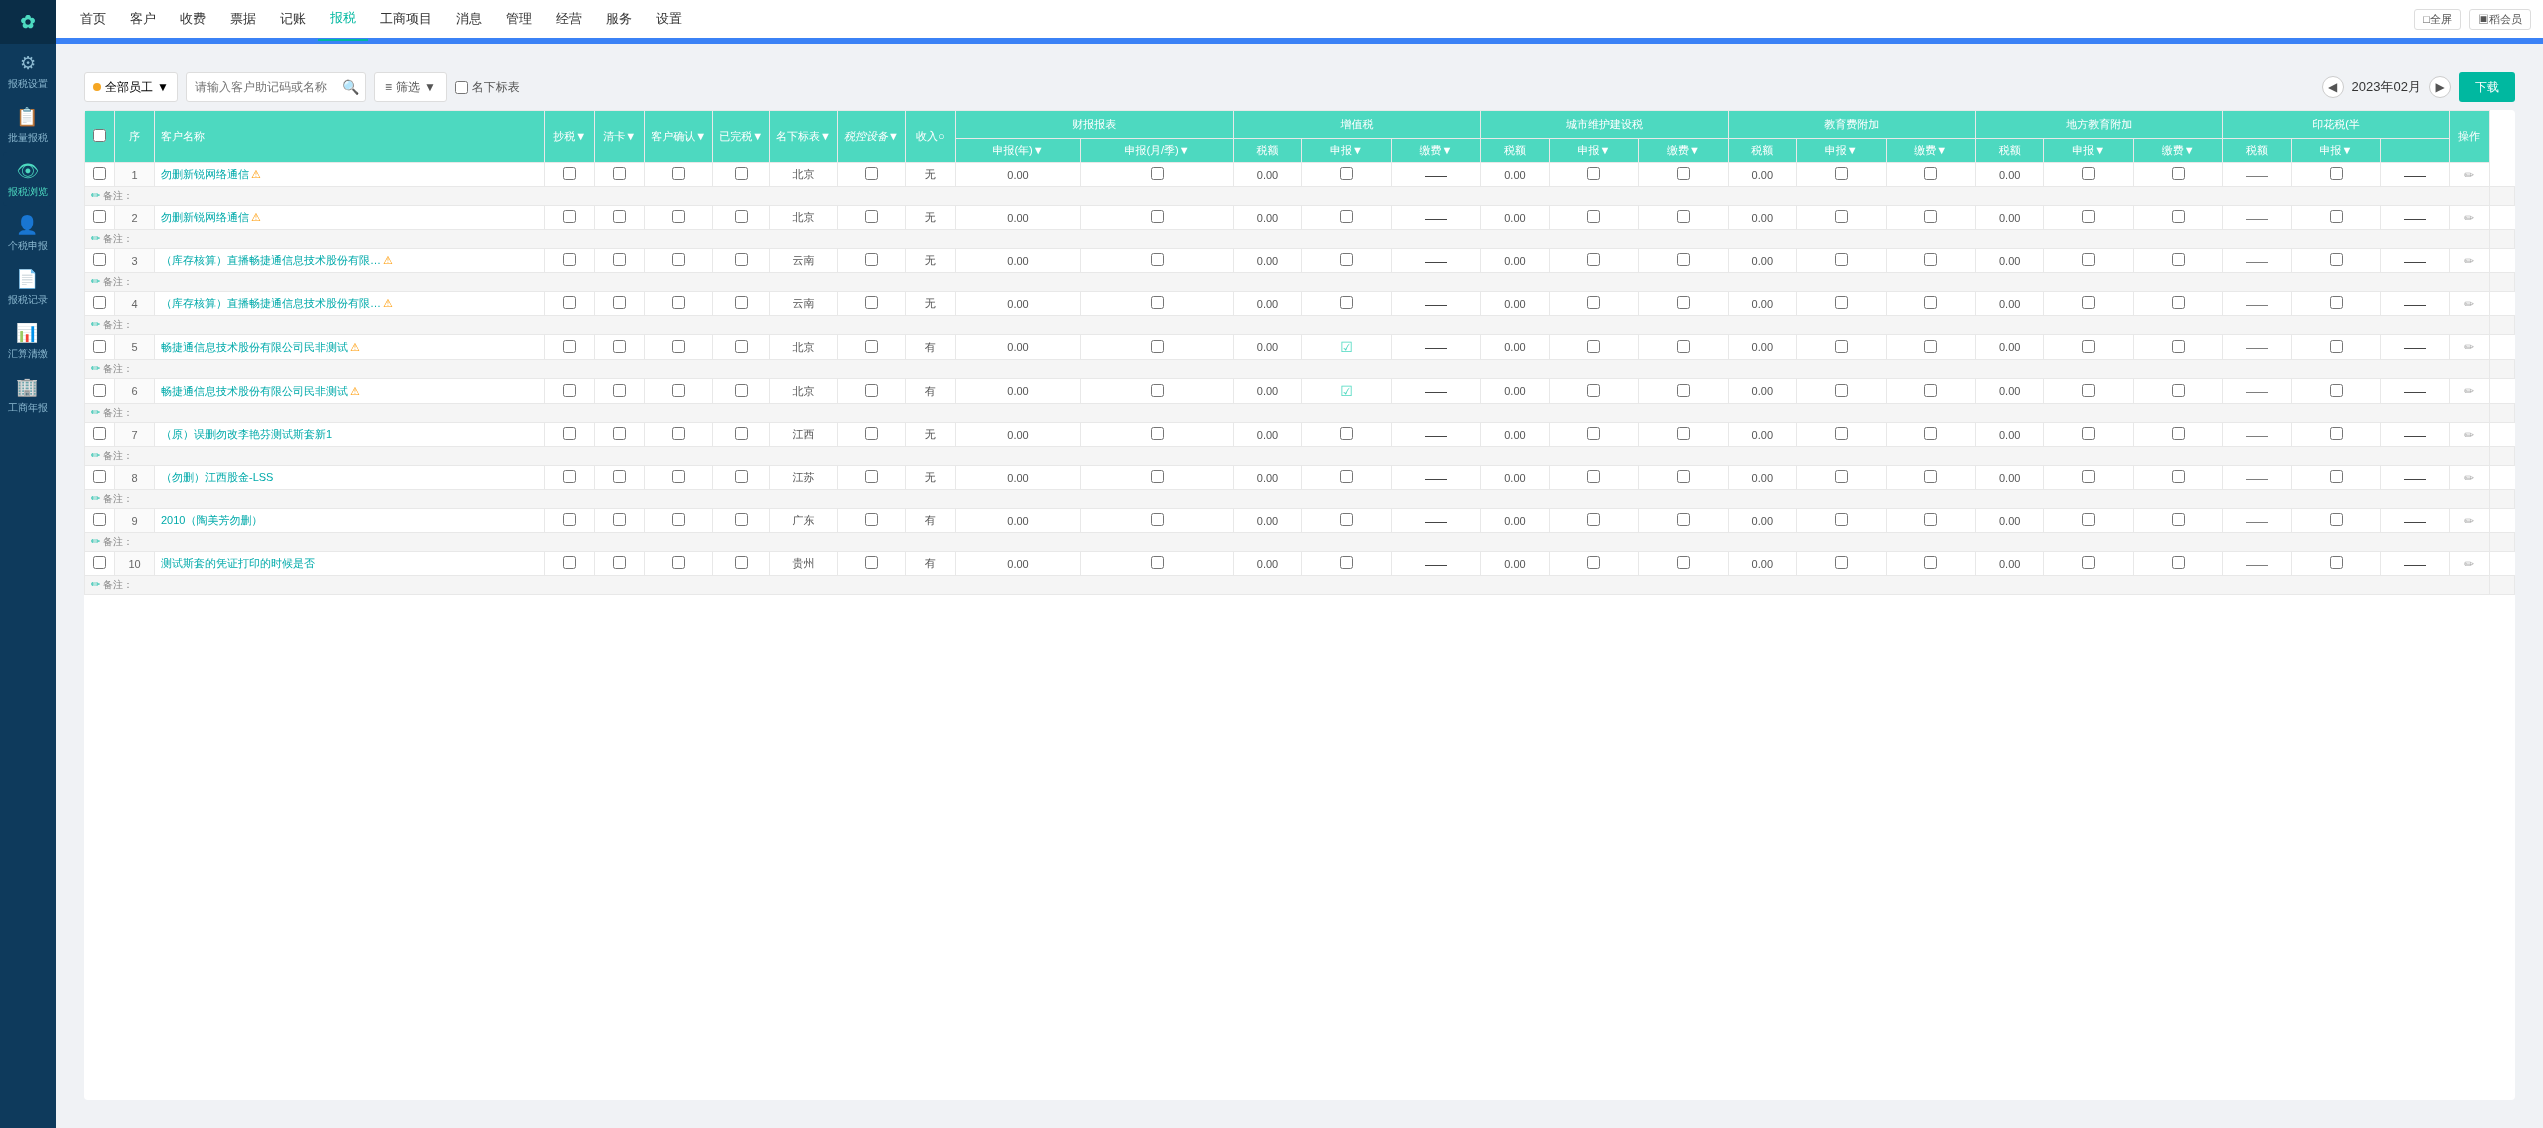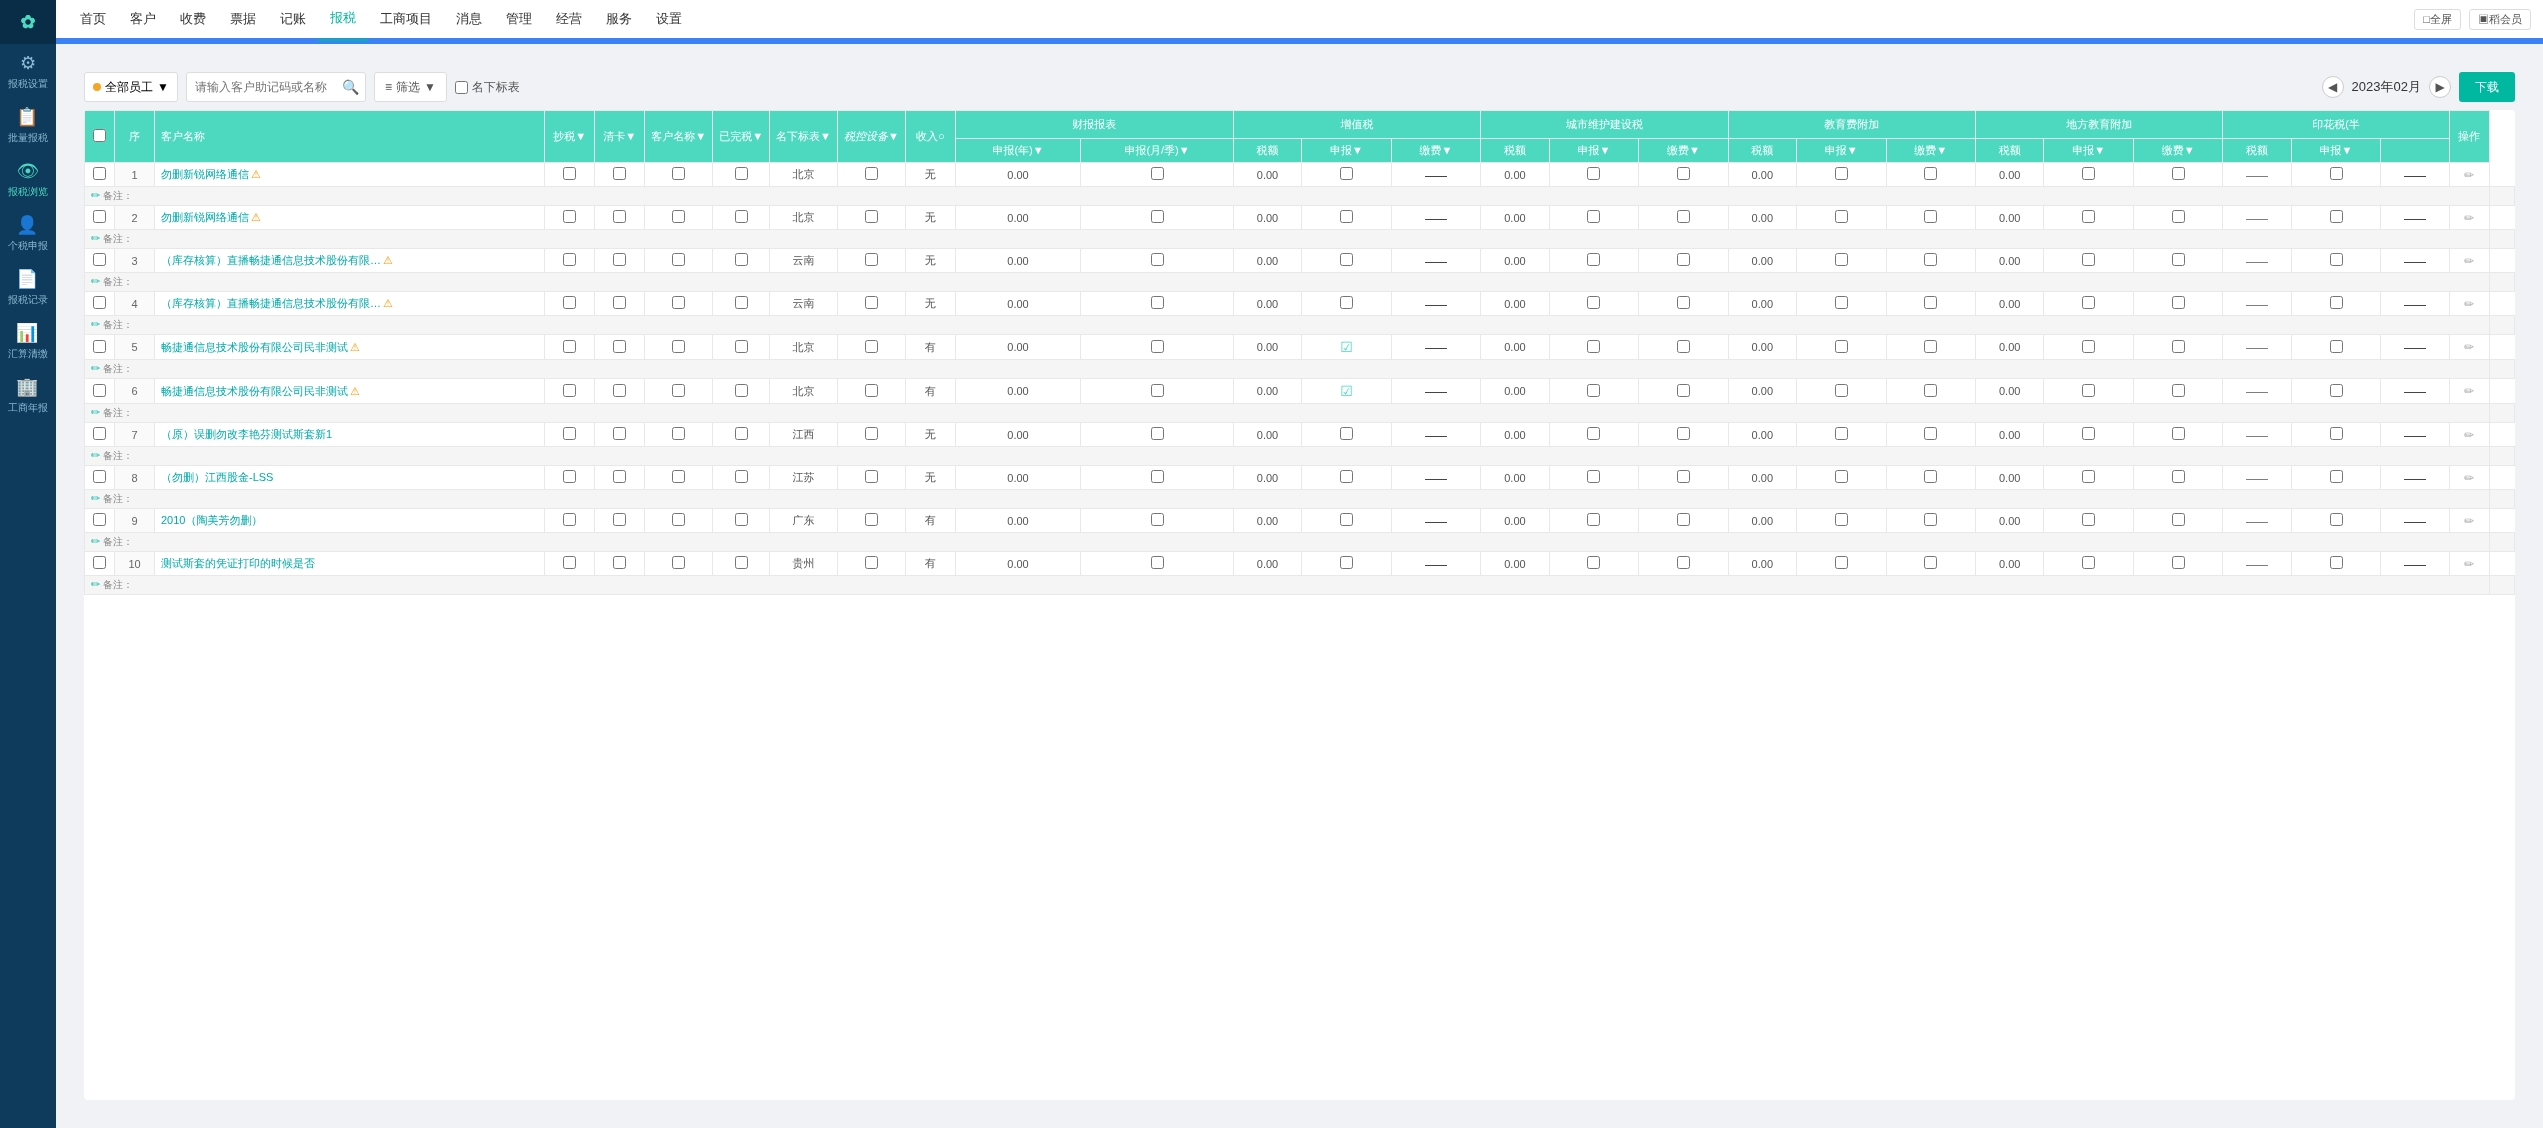--- a/index.html
+++ b/index.html
@@ -366,21 +366,21 @@
 
       <div class="table-wrapper">
         <table>
           <thead>
             <tr class="header-row-1">
               <th rowspan="3" style="width:30px;background:#4dd9c0;"><input type="checkbox" style=""></th>
               <th rowspan="3" style="width:40px;">序</th>
               <th rowspan="3" style="min-width:180px;text-align:left;">客户名称</th>
               <th rowspan="3" style="width:50px;">抄税▼</th>
               <th rowspan="3" style="width:50px;">清卡▼</th>
-              <th rowspan="3" style="width:60px;">客户名称▼</th>
+              <th rowspan="3" style="width:60px;">客户确认▼</th>
               <th rowspan="3" style="width:50px;">已完税▼</th>
               <th rowspan="3" style="width:60px;">名下标表▼</th>
               <th rowspan="3" style="width:60px;font-style:italic;">税控设备▼</th>
               <th rowspan="3" style="width:50px;">收入○</th>
               <th colspan="2">财报报表</th>
               <th colspan="3">增值税</th>
               <th colspan="3">城市维护建设税</th>
               <th colspan="3">教育费附加</th>
               <th colspan="3">地方教育附加</th>
               <th colspan="3">印花税(半</th>

